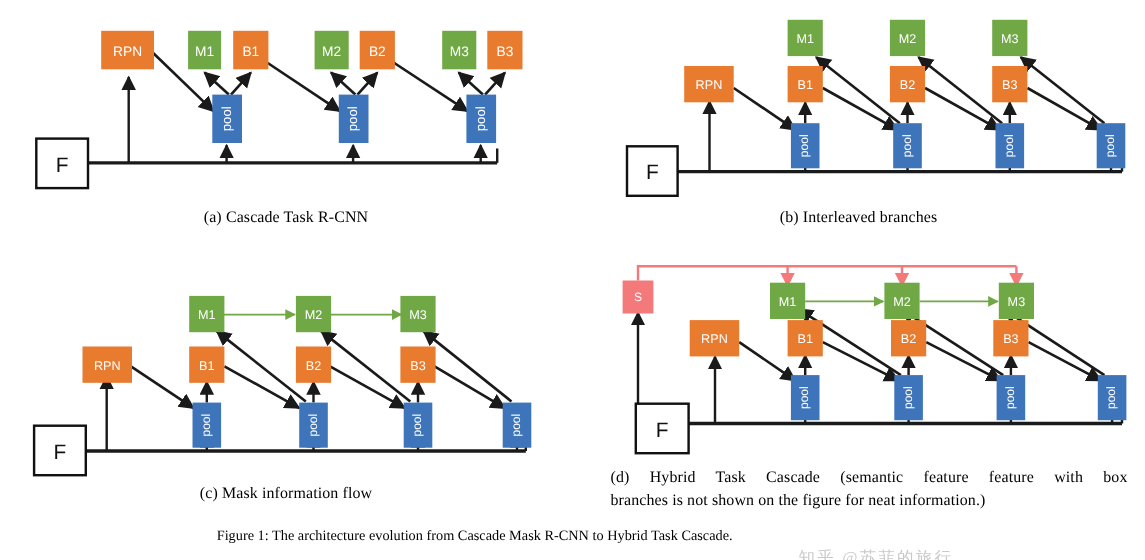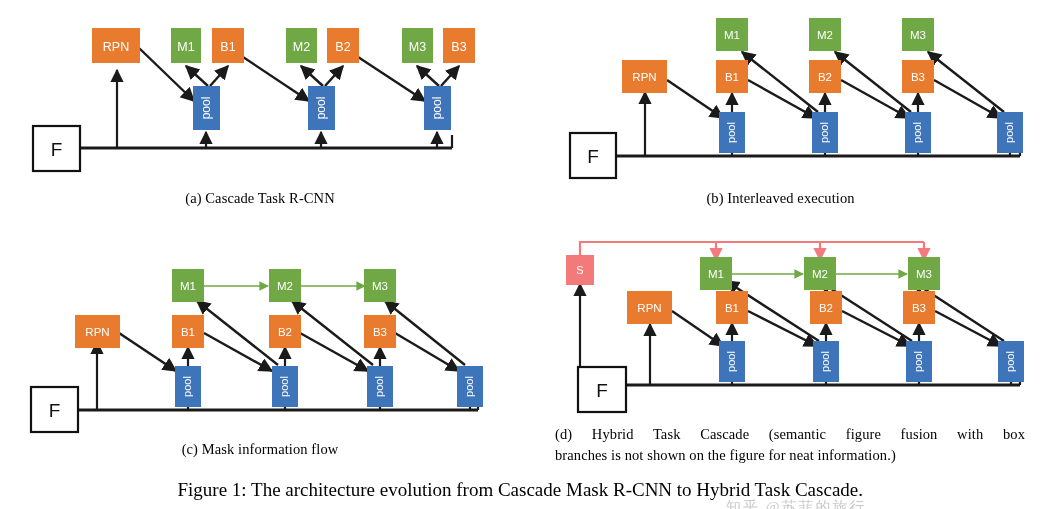--- a/index.html
+++ b/index.html
@@ -13,22 +13,22 @@
   #panel-a{left:0;top:0;width:520px;height:230px;}
   #panel-b{left:520px;top:0;width:521px;height:230px;}
   #panel-c{left:0;top:230px;width:520px;height:245px;}
   #panel-d{left:520px;top:230px;width:521px;height:245px;}
   #caption-a{left:0;top:190px;width:520px;}
   #caption-b{left:520px;top:190px;width:521px;}
   #caption-c{left:0;top:441px;width:520px;text-align:center;}
   #caption-d{left:555px;top:424px;width:470px;text-align:justify;line-height:21px;}
   #caption-d .line{display:block;}
   #caption-d .l1{text-align:justify;text-align-last:justify;}
-  #figure-caption{position:absolute;left:0;top:479px;width:863px;text-align:right;
-                  font-size:19px;font-family:"Liberation Serif", serif;color:#000;}
+  #figure-caption{position:absolute;left:0;top:479px;width:863px;text-align:center;
+                  font-size:13px;font-family:"Liberation Serif", serif;color:#000;}
   .watermark{position:absolute;left:726px;top:452px;font-family:Liberation Serif, serif;
              font-size:15px;color:#c9c9c9;letter-spacing:2px;white-space:nowrap;
              pointer-events:none;user-select:none;margin-top:46px;}
   svg text{font-family:"Liberation Sans", sans-serif;}
 </style>
 </head>
 <body>
 
 <div class="figure-root">
 
@@ -205,21 +205,21 @@
       <g>
         <rect x="385" y="112" width="26" height="41" fill="#3E74BA"></rect>
         <text x="398" y="132.5" text-anchor="middle" font-size="11" fill="#ffffff" transform="rotate(-90 398 132.5)" dominant-baseline="middle">pool</text>
       </g>
       <g>
         <rect x="477" y="112" width="26" height="41" fill="#3E74BA"></rect>
         <text x="490" y="132.5" text-anchor="middle" font-size="11" fill="#ffffff" transform="rotate(-90 490 132.5)" dominant-baseline="middle">pool</text>
       </g>
     </svg>
   </div>
-  <div class="panel-caption" id="caption-b">(b) Interleaved execution</div>
+  <div class="panel-caption" id="caption-b">(b) Interleaved branches</div>
 
   <div class="panel" id="panel-c">
     <svg class="panel-canvas" width="520" height="205" viewBox="0 0 520 205">
       <defs>
         <marker id="ahC" markerWidth="7" markerHeight="7" refX="5.4" refY="3" orient="auto">
           <path d="M0,0 L6,3 L0,6 Z" fill="#1a1a1a"></path>
         </marker>
         <marker id="ahCg" markerWidth="7" markerHeight="7" refX="5.4" refY="3" orient="auto">
           <path d="M0,0 L6,3 L0,6 Z" fill="#6FA845"></path>
         </marker>
@@ -433,21 +433,21 @@
         <rect x="386" y="111" width="26" height="41" fill="#3E74BA"></rect>
         <text x="399" y="131.5" text-anchor="middle" font-size="11" fill="#ffffff" transform="rotate(-90 399 131.5)" dominant-baseline="middle">pool</text>
       </g>
       <g>
         <rect x="478" y="111" width="26" height="41" fill="#3E74BA"></rect>
         <text x="491" y="131.5" text-anchor="middle" font-size="11" fill="#ffffff" transform="rotate(-90 491 131.5)" dominant-baseline="middle">pool</text>
       </g>
     </svg>
   </div>
   <div class="panel-caption" id="caption-d">
-    <span class="line l1">(d) Hybrid Task Cascade (semantic figure fusion with box</span>
+    <span class="line l1">(d) Hybrid Task Cascade (semantic feature feature with box</span>
     <span class="line">branches is not shown on the figure for neat information.)</span>
   </div>
 
   <div id="figure-caption">Figure 1: The architecture evolution from Cascade Mask R-CNN to Hybrid Task Cascade.</div>
 
   <div class="watermark">知乎 @苏菲的旅行</div>
 
 </div>
 
 </body></html>

